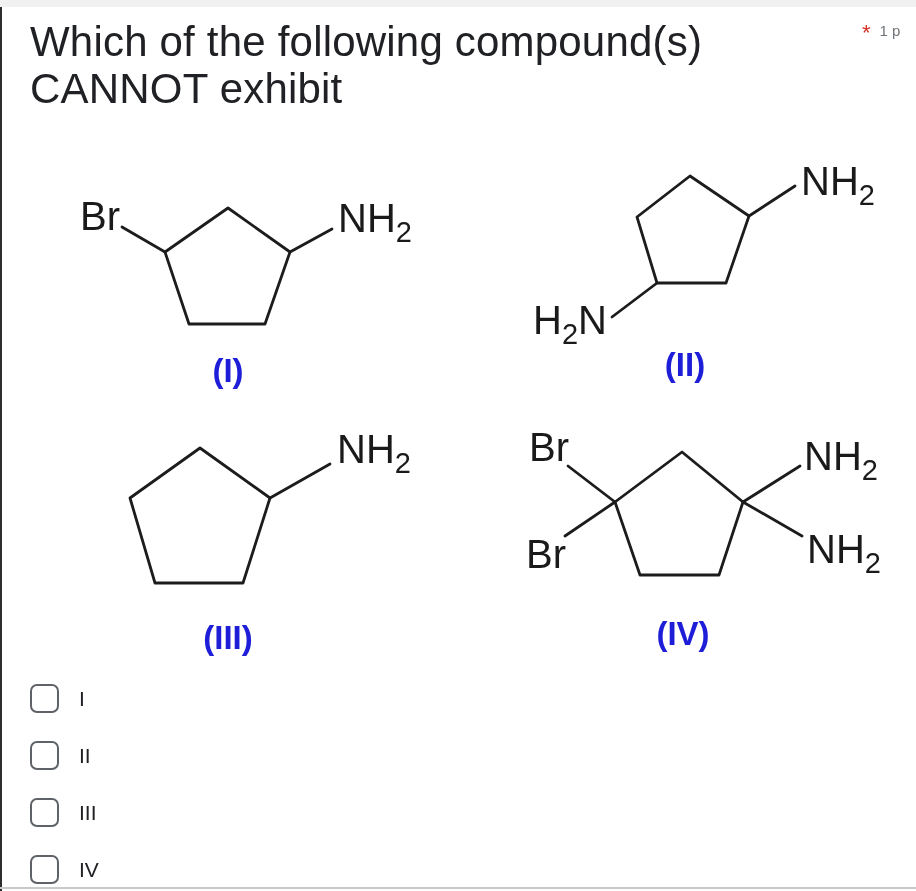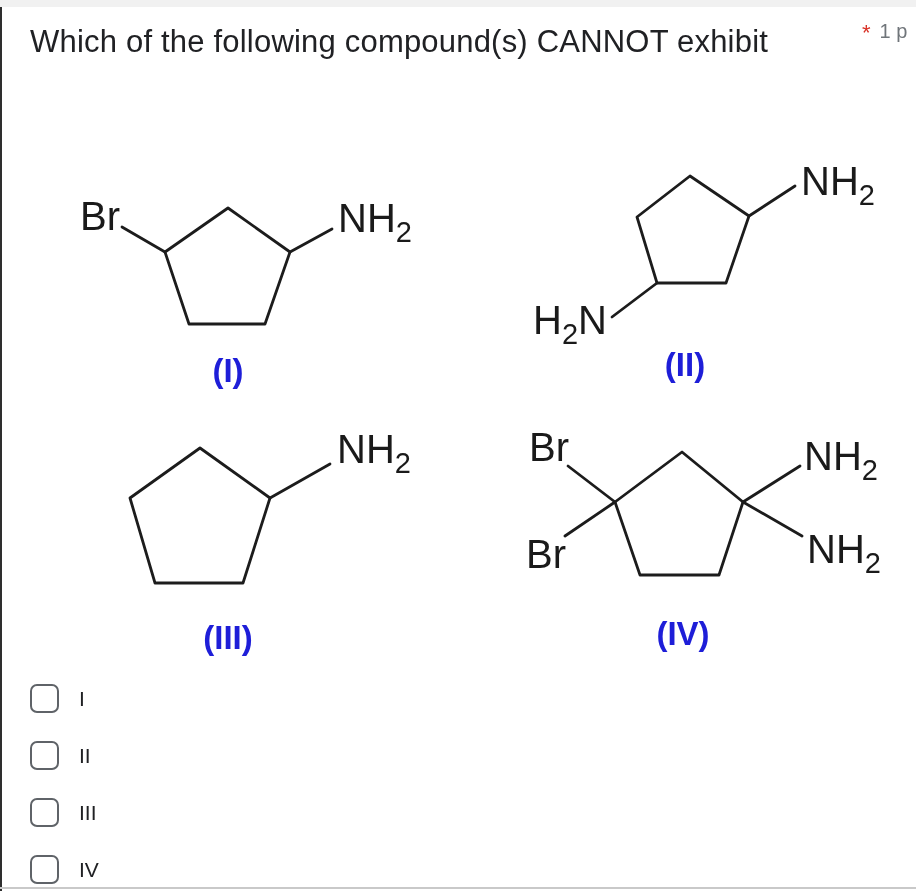--- a/index.html
+++ b/index.html
@@ -19,29 +19,29 @@
   .left-border {
     position: absolute; left: 0; top: 7px; bottom: 0; width: 2px;
     background: #2e2e2e;
   }
   .bottom-divider {
     position: absolute; left: 0; top: 887px; width: 916px; height: 2px;
     background: #c9c9c9;
   }
   .question {
     position: absolute; left: 30px; top: 18px; width: 770px;
-    font-size: 31px; line-height: 47px; color: #202124;
+    font-size: 42px; line-height: 47px; color: #202124;
     letter-spacing: 0.2px;
   }
   .points-area {
     position: absolute; left: 862px; top: 20px; white-space: nowrap;
     display: flex; align-items: flex-start; gap: 9px;
   }
   .required-asterisk { color: #d93025; font-size: 22px; line-height: 22px; padding-top: 2px; }
-  .points-label { color: #70757a; font-size: 20px; line-height: 22px; }
+  .points-label { color: #70757a; font-size: 15px; line-height: 22px; }
 
   .compound-svg { position: absolute; overflow: visible; }
   .bond { stroke: #1c1c1c; stroke-width: 2.8; stroke-linecap: round; fill: none; }
   .ring { stroke: #1c1c1c; stroke-width: 2.8; stroke-linejoin: round; fill: none; }
   .atom-text {
     font-family: "Liberation Sans", sans-serif;
     font-size: 40px; fill: #1a1a1a;
   }
   .sub { font-size: 29px; }
   .compound-label {

